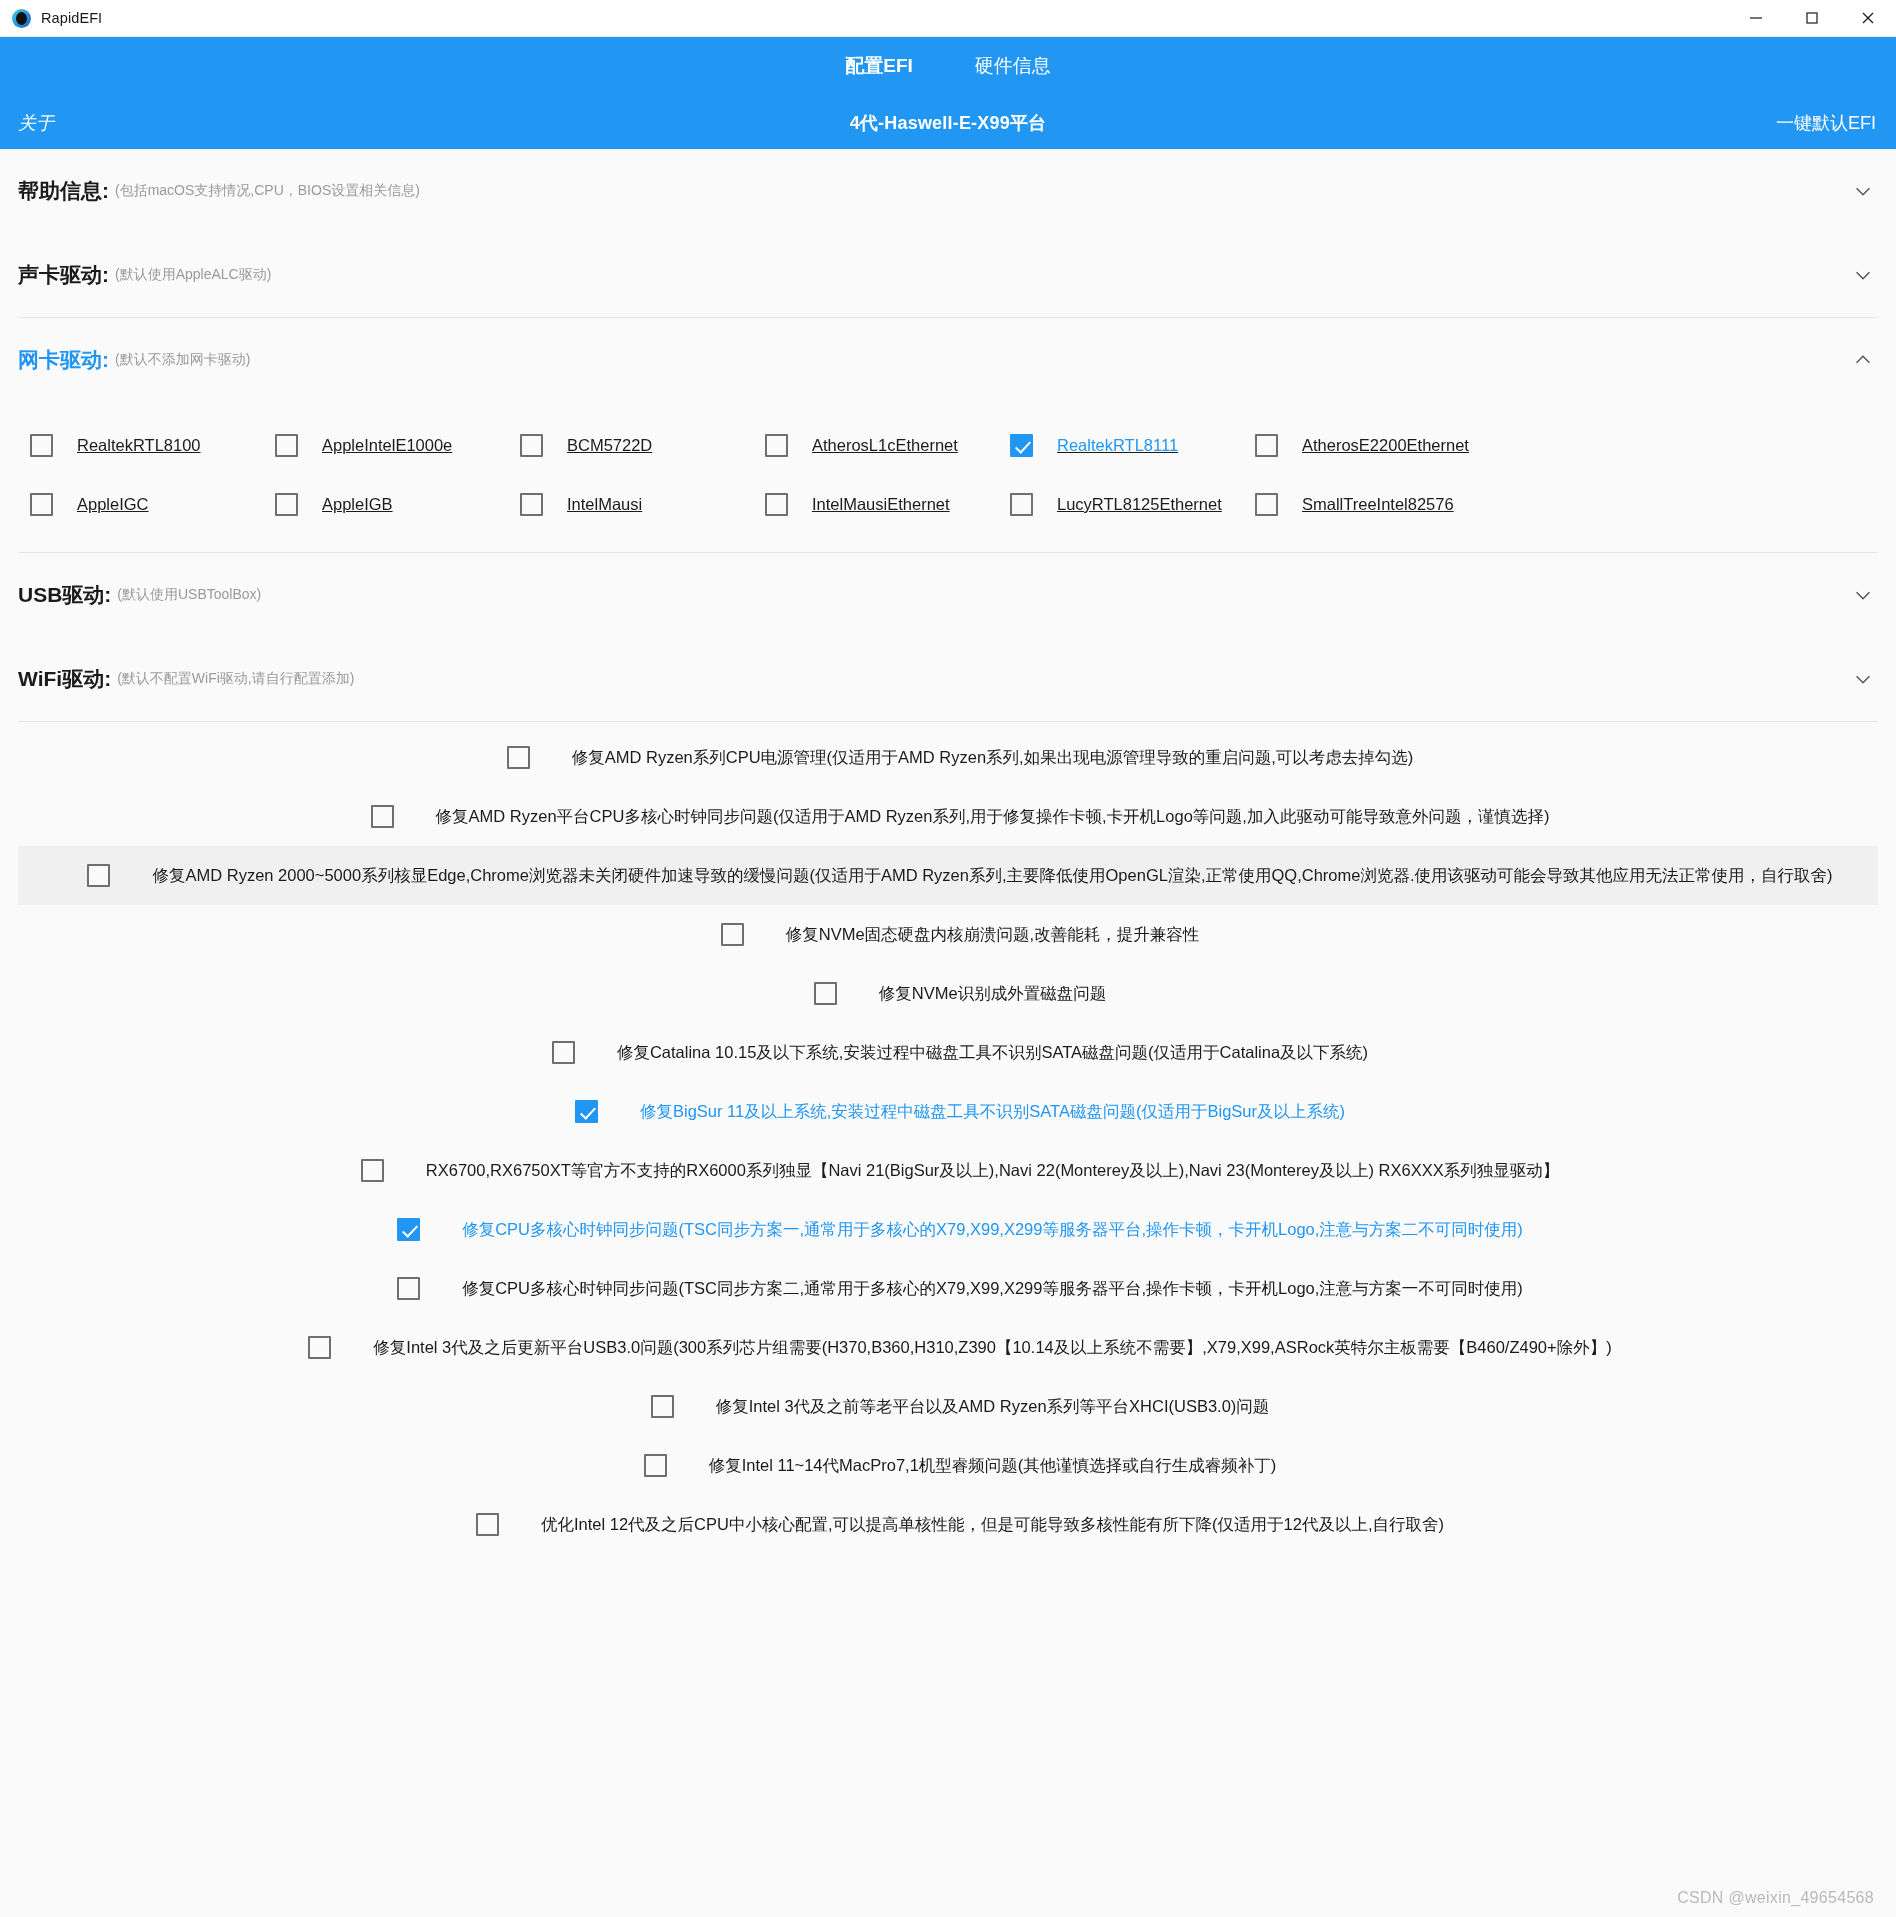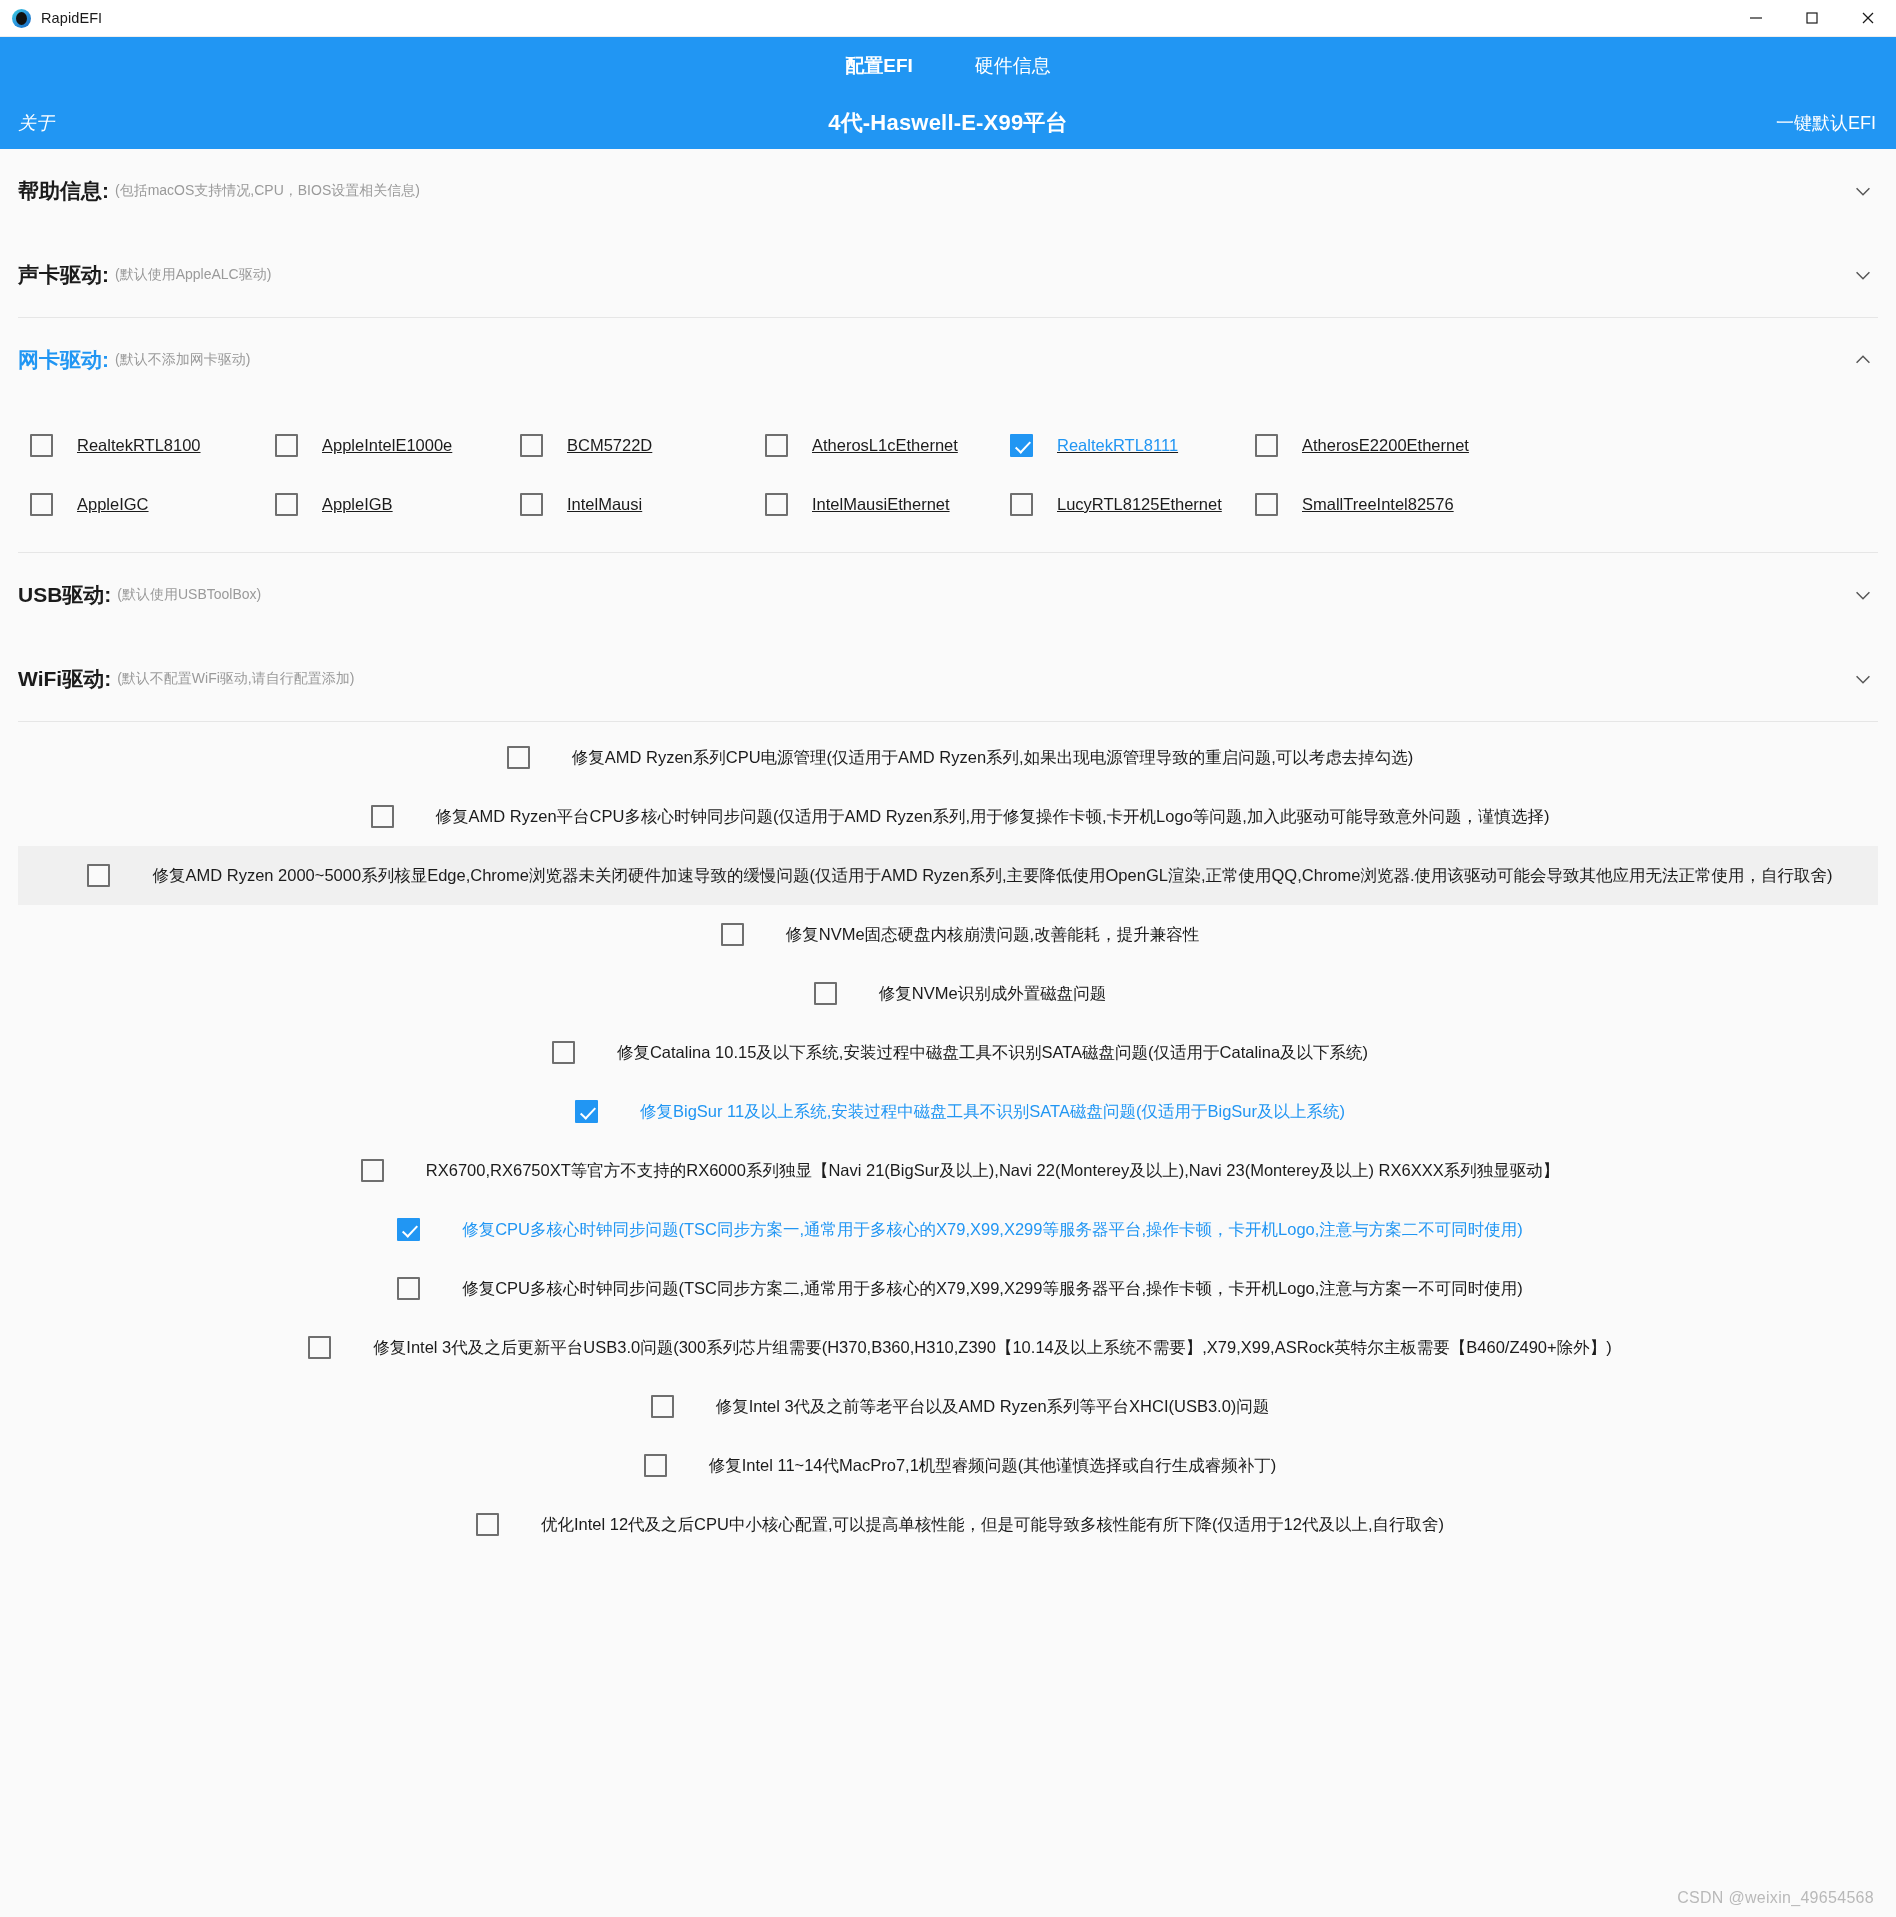--- a/index.html
+++ b/index.html
@@ -44,21 +44,21 @@
   .header { background: #2196f3; height: 113px; position: relative; }
   .tabs {
     position: absolute; left: 0; right: 0; top: 0; height: 58px;
     display: flex; align-items: center; justify-content: center; gap: 50px;
   }
   .tab { color: #ffffff; font-size: 19px; padding: 4px 6px; }
   .tab.active { font-weight: bold; }
   .header-title {
     position: absolute; left: 0; right: 0; top: 58px; height: 55px;
     display: flex; align-items: center; justify-content: center;
-    color: #ffffff; font-size: 22px; font-weight: bold; letter-spacing: .2px;
+    color: #ffffff; font-size: 18px; font-weight: bold; letter-spacing: .2px;
   }
   .hdr-link {
     position: absolute; color: #ffffff; font-size: 18px;
     top: 58px; height: 55px; display: flex; align-items: center;
   }
   .hdr-link.left { left: 18px; font-style: italic; }
   .hdr-link.right { right: 20px; text-align: center; }
 
   
   .content { position: absolute; top: 149px; left: 0; right: 0; bottom: 0; background: #fafafa; overflow: hidden; }

